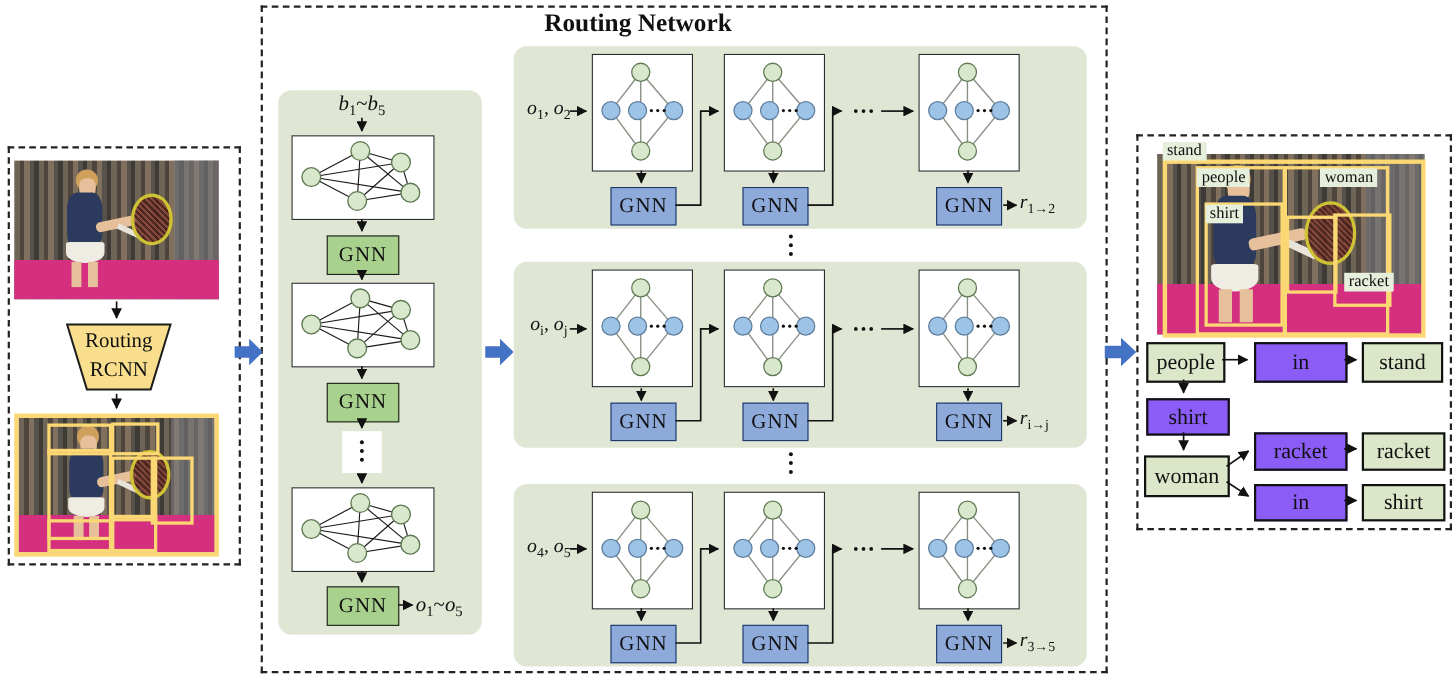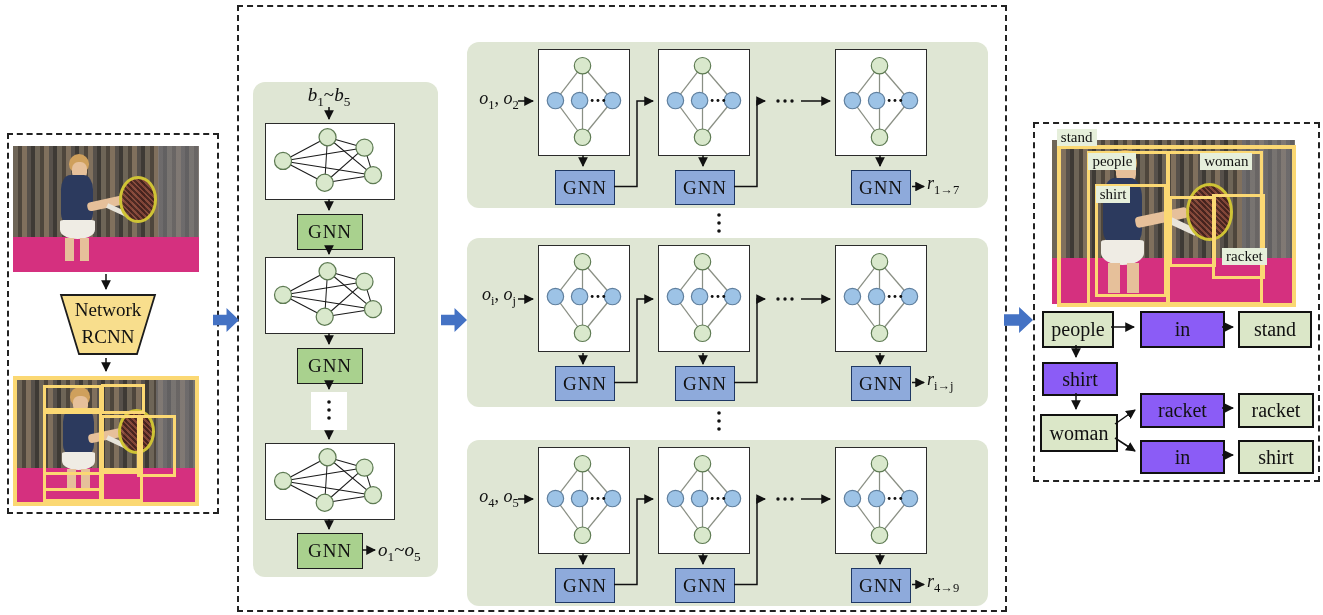--- a/index.html
+++ b/index.html
@@ -114,21 +114,21 @@
       <div class="scene-part" style="left:36%;top:73%;width:5%;height:18%;background:#e6c09a;"></div>
       <div class="scene-part" style="left:50%;top:49%;width:13%;height:4%;background:#e8e4da;transform:rotate(25deg);"></div>
       <div class="scene-part" style="left:57%;top:24%;width:17%;height:32%;border:3px solid #cfc335;border-radius:50%;background:repeating-linear-gradient(45deg,rgba(70,30,25,.85) 0 2px,rgba(140,70,55,.85) 2px 4px);"></div>
     </div>
   </div>
 
   <svg class="abs" style="left:58px;top:293px;z-index:3;" width="100" height="63">
     <polygon points="3,2 97,2 79,61 21,61" fill="#f8de8d" stroke="#1d1d1d" stroke-width="1.8"></polygon>
   </svg>
   <div class="abs" style="left:58px;top:296px;width:100px;text-align:center;font-size:19px;line-height:27px;z-index:4;">
-    <span>Network</span><br>
+    <span>Routing</span><br>
     <span>RCNN</span>
   </div>
 
   <div class="photo bbox bbox4" style="left:13px;top:376px;width:178px;height:122px;">
     <div>
       <div class="scene-part" style="left:30%;top:6%;width:11%;height:16%;background:#cfa05c;border-radius:50%;"></div>
       <div class="scene-part" style="left:31.5%;top:13%;width:8.5%;height:13%;background:#e6c09a;border-radius:40%;"></div>
       <div class="scene-part" style="left:26%;top:23%;width:17%;height:38%;background:#2c3a5e;border-radius:30% 30% 20% 20%;"></div>
       <div class="scene-part" style="left:40%;top:42%;width:20%;height:7%;background:#e6c09a;border-radius:4px;transform:rotate(-12deg);"></div>
       <div class="scene-part" style="left:25%;top:59%;width:19%;height:15%;background:#efece4;border-radius:10% 10% 50% 50%;"></div>
@@ -144,20 +144,21 @@
     <div class="bbox" style="left:67.5%;top:29%;width:18.5%;height:46%;"></div>
     <div class="bbox" style="left:14.5%;top:75%;width:30%;height:20%;"></div>
     <div class="bbox" style="left:47%;top:72%;width:20.5%;height:23%;"></div>
   </div>
 
   <div class="fatarrow" style="left:213px;top:308px;width:26px;height:24px;"></div>
   <div class="fatarrow" style="left:441px;top:308px;width:26px;height:24px;"></div>
   <div class="fatarrow" style="left:1004px;top:307px;width:29px;height:26px;"></div>
 
   <div class="dashedbox" style="left:237px;top:5px;width:766px;height:603px;"></div>
+  <div class="title" style="left:380px;top:8px;width:400px;">Routing Network</div>
 
   <div class="panel" style="left:253px;top:82px;width:185px;height:495px;"></div>
   <div class="mathlab" style="left:279px;top:84px;width:100px;text-align:center;font-size:19px;">
     <i>b</i><sub>1</sub><span>~</span><i>b</i><sub>5</sub>
   </div>
   <div class="wbox" style="left:265px;top:123px;width:128px;height:75px;">
     <svg width="125" height="72">
         <use href="#fcgraph"></use>
       </svg>
   </div>
@@ -198,21 +199,21 @@
     <div class="gnn gnn-blue gnnb gp1">
         <span>GNN</span>
       </div>
     <div class="gnn gnn-blue gnnb gp2">
         <span>GNN</span>
       </div>
     <div class="gnn gnn-blue gnnb gp3">
         <span>GNN</span>
       </div>
     <div class="mathlab inlab"><i>o</i><sub>1</sub><span>, </span><i>o</i><sub>2</sub></div>
-    <div class="mathlab outlab"><i>r</i><sub>1→7</sub></div>
+    <div class="mathlab outlab"><i>r</i><sub>1→2</sub></div>
   </div>
 
   <div class="rrow" style="top:238px;height:169px;">
     <div class="wb wb1"><svg width="87" height="102">
           <use href="#diamond"></use>
         </svg></div>
     <div class="wb wb2"><svg width="87" height="102">
           <use href="#diamond"></use>
         </svg></div>
     <div class="wb wb3"><svg width="87" height="102">
@@ -244,21 +245,21 @@
     <div class="gnn gnn-blue gnnb gp1">
         <span>GNN</span>
       </div>
     <div class="gnn gnn-blue gnnb gp2">
         <span>GNN</span>
       </div>
     <div class="gnn gnn-blue gnnb gp3">
         <span>GNN</span>
       </div>
     <div class="mathlab inlab"><i>o</i><sub>4</sub><span>, </span><i>o</i><sub>5</sub></div>
-    <div class="mathlab outlab"><i>r</i><sub>4→9</sub></div>
+    <div class="mathlab outlab"><i>r</i><sub>3→5</sub></div>
   </div>
 
   <div class="dashedbox" style="left:1033px;top:122px;width:283px;height:356px;"></div>
 
   <div class="photo" style="left:1052px;top:140px;width:243px;height:164px;overflow:visible;">
     <div style="position:absolute;inset:0;overflow:hidden;">
       <div class="scene-part" style="left:25%;top:6%;width:10%;height:16%;background:#cfa05c;border-radius:50%;"></div>
       <div class="scene-part" style="left:26.5%;top:13%;width:8%;height:13%;background:#e6c09a;border-radius:40%;"></div>
       <div class="scene-part" style="left:21%;top:23%;width:16%;height:40%;background:#2c3a5e;border-radius:30% 30% 20% 20%;"></div>
       <div class="scene-part" style="left:34%;top:44%;width:22%;height:7%;background:#e6c09a;border-radius:4px;transform:rotate(-12deg);"></div>

